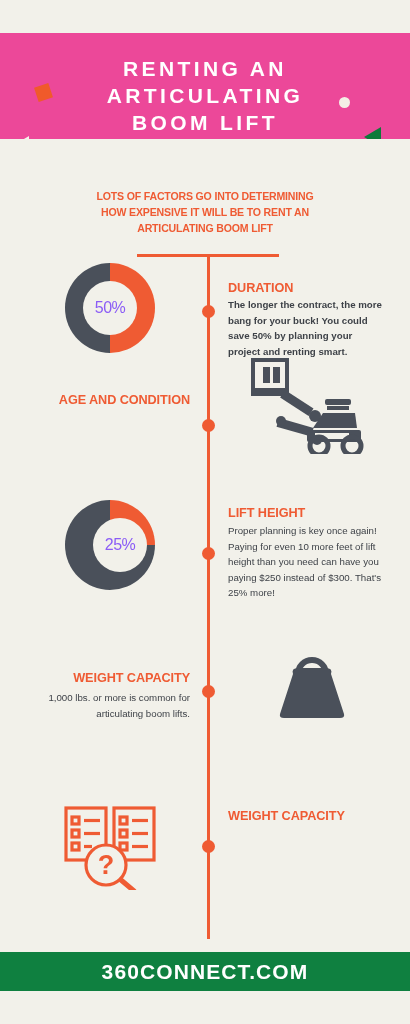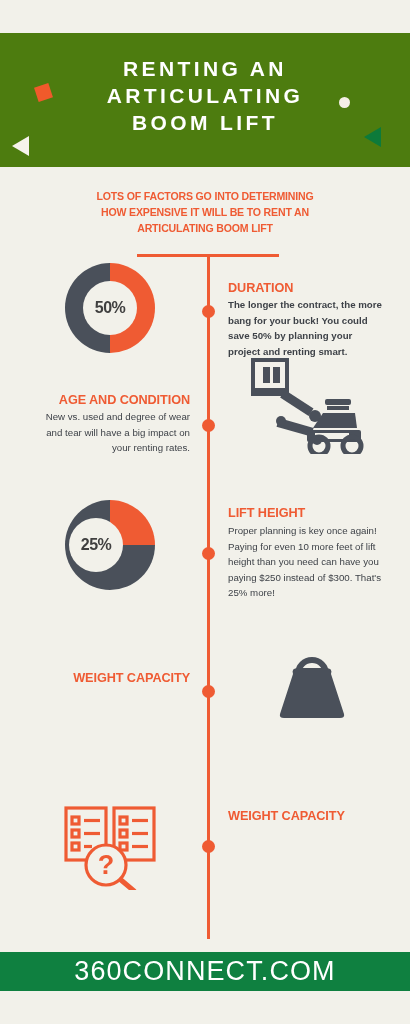--- a/index.html
+++ b/index.html
@@ -22,22 +22,22 @@
     background: #F2F1EA;
     overflow: hidden;
   }
 
   
   .header {
     position: absolute;
     left: 0;
     top: 33px;
     width: 410px;
-    height: 134px;
-    background: #4d7c0f;
+    height: 106px;
+    background: #ec4899;
     overflow: hidden;
   }
   .header-title {
     position: absolute;
     left: 0;
     top: 22px;
     width: 410px;
     text-align: center;
     color: #FFFFFF;
     font-size: 21px;
@@ -148,41 +148,41 @@
   }
   .donut-hole {
     position: absolute;
     border-radius: 50%;
     background: #F2F1EA;
     display: flex;
     align-items: center;
     justify-content: center;
   }
   .donut-label {
-    color: #404040;
-    font-weight: bold;
+    color: #8b5cf6;
+    font-weight: normal;
     letter-spacing: -0.5px;
   }
 
   
   .footer {
     position: absolute;
     left: 0;
     top: 952px;
     width: 410px;
     height: 39px;
     background: #0F8040;
     display: flex;
     align-items: center;
     justify-content: center;
   }
   .footer-text {
     color: #FFFFFF;
-    font-size: 27px;
-    font-weight: normal;
+    font-size: 21px;
+    font-weight: bold;
     letter-spacing: 1.1px;
   }
 
   svg { display: block; }
 </style>
 </head>
 <body>
 
 <div class="page">
 
@@ -214,21 +214,20 @@
               background: conic-gradient(#EF5B33 0deg 180deg, #4A505A 180deg 360deg);">
     <div class="donut-hole" style="left:18px; top:18px; width:54px; height:54px;">
       <span class="donut-label" style="font-size:16px;">50%</span>
     </div>
   </div>
 
   <div class="sec-head right" style="left:228px; top:280px;">DURATION</div>
   <div class="sec-body right" style="left:228px; top:297px; width:157px;font-weight:bold;">The longer the contract, the more bang for your buck! You could save 50% by planning your project and renting smart.</div>
 
   <div class="sec-head left" style="left:35px; top:392px; width:155px; text-align:right;">AGE AND CONDITION</div>
-  <div class="sec-body left" style="left:35px; top:409px; width:155px;">New vs. used and degree of wear and tear will have a big impact on your renting rates.</div>
 
   <div style="position:absolute; left:245px; top:356px;">
     <svg width="120" height="98" viewBox="0 0 120 98" aria-hidden="true">
       <g fill="#4A505A">
 
         <rect x="8" y="4" width="34" height="30" fill="none" stroke="#4A505A" stroke-width="4"></rect>
         <rect x="18" y="11" width="7" height="16"></rect>
         <rect x="28" y="11" width="7" height="16"></rect>
         <rect x="6" y="34" width="38" height="6"></rect>
 
@@ -249,29 +248,30 @@
         <rect x="70" y="77" width="34" height="6" fill="#F2F1EA"></rect>
 
         <circle cx="74" cy="90" r="9" fill="none" stroke="#4A505A" stroke-width="5"></circle>
         <circle cx="107" cy="90" r="9" fill="none" stroke="#4A505A" stroke-width="5"></circle>
       </g>
     </svg>
   </div>
 
   <div class="donut" style="left:65px; top:500px; width:90px; height:90px;
               background: conic-gradient(#EF5B33 0deg 90deg, #4A505A 90deg 360deg);">
-    <div class="donut-hole" style="left:4px; top:18px; width:54px; height:54px;">
+    <div class="donut-hole" style="left:28px; top:18px; width:54px; height:54px;">
       <span class="donut-label" style="font-size:16px;">25%</span>
     </div>
   </div>
 
   <div class="sec-head right" style="left:228px; top:505px;">LIFT HEIGHT</div>
   <div class="sec-body right" style="left:228px; top:523px; width:160px;">Proper planning is key once again! Paying for even 10 more feet of lift height than you need can have you paying $250 instead of $300. That's 25% more!</div>
 
   <div class="sec-head left" style="left:35px; top:670px; width:155px; text-align:right;">WEIGHT CAPACITY</div>
+  <div class="sec-body left" style="left:35px; top:690px; width:155px;">1,000 lbs. or more is common for articulating boom lifts.</div>
 
   <div style="position:absolute; left:276px; top:640px;">
     <svg width="72" height="78" viewBox="0 0 72 78" aria-hidden="true">
       <g fill="none" stroke="#4A505A" stroke-width="6">
         <path d="M22 34 A14 14 0 0 1 50 34"></path>
       </g>
       <path d="M17 34 Q15 28 22 28 L50 28 Q57 28 55 34 L68 74 Q69 78 64 78 L8 78 Q3 78 4 74 Z" fill="#4A505A"></path>
     </svg>
   </div>
 

